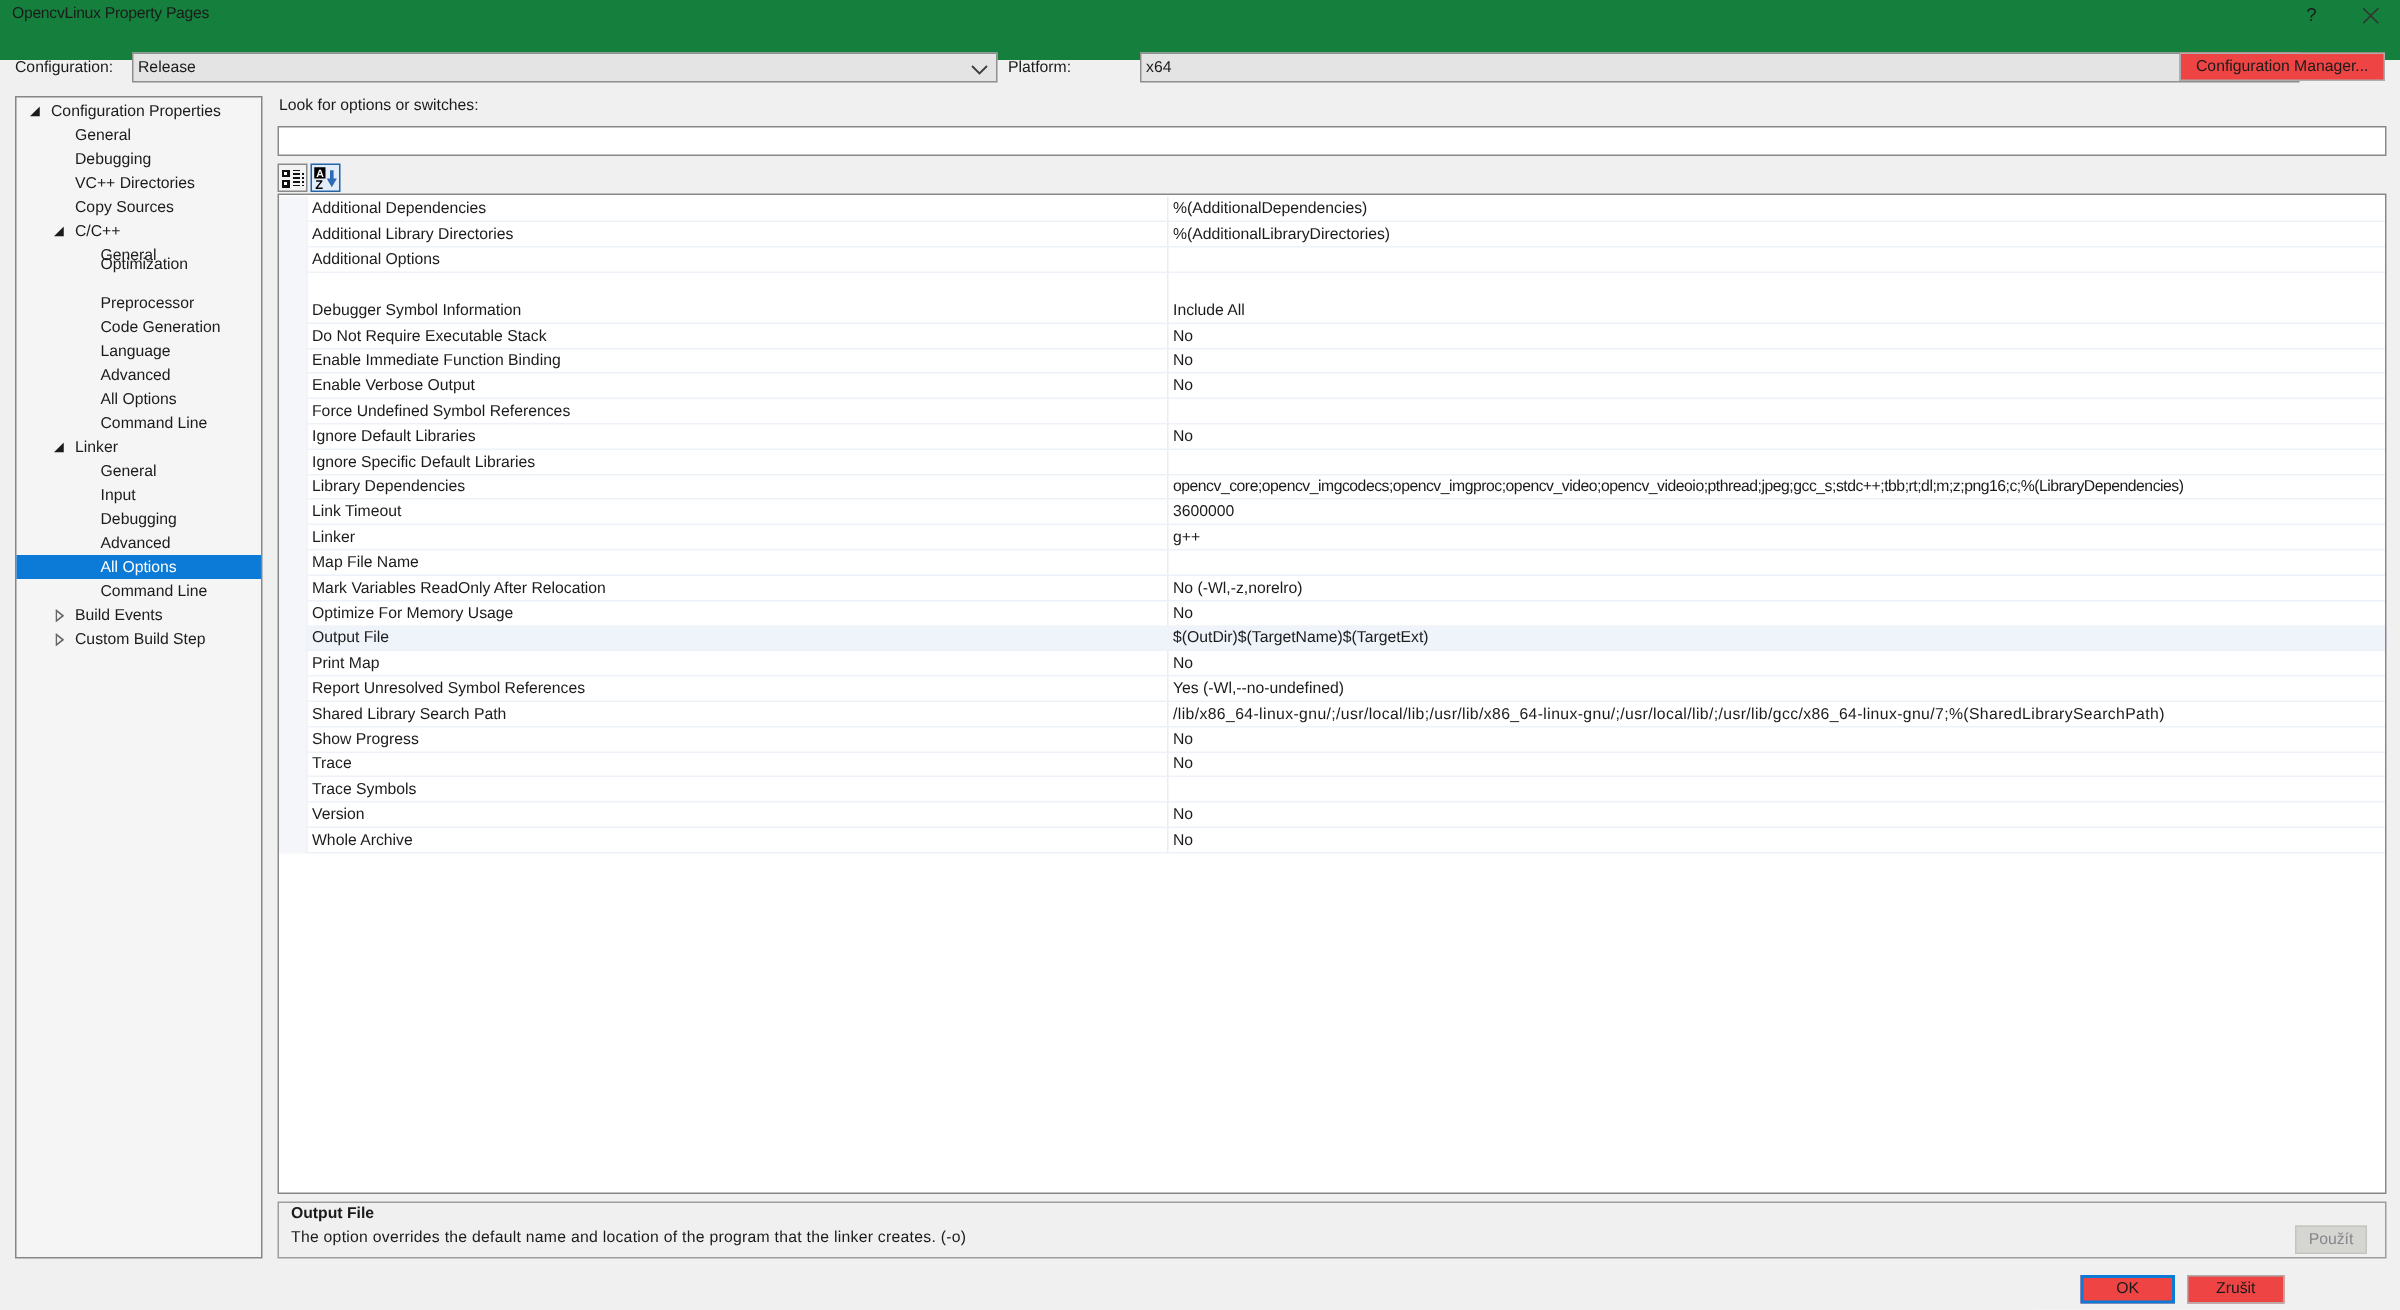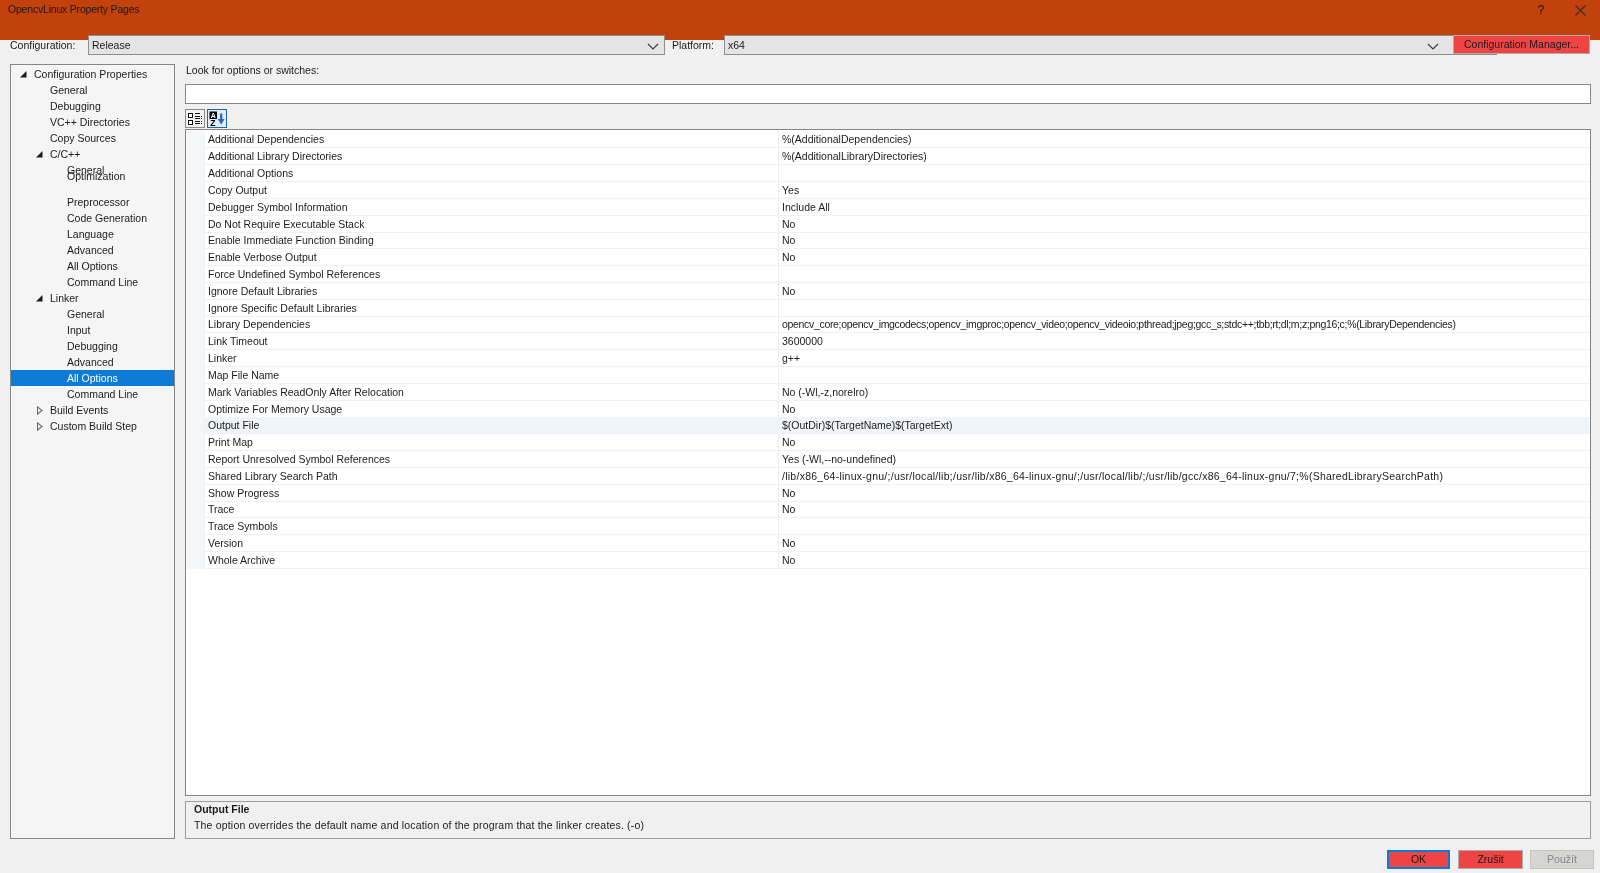--- a/index.html
+++ b/index.html
@@ -1,17 +1,17 @@
 <!DOCTYPE html>
 <html><head><meta charset="utf-8"><style>
 *{margin:0;padding:0;box-sizing:border-box}
 html,body{width:1600px;height:873px;background:#f0f0f0;overflow:hidden;
  font-family:"Liberation Sans",sans-serif;font-size:10.5px;color:#1b1b1b}
 .abs{position:absolute}
-#titlebar{position:absolute;left:0;top:0;width:1600px;height:40px;background:#c2410c}
+#titlebar{position:absolute;left:0;top:0;width:1600px;height:40px;background:#15803d}
 #title{position:absolute;left:8px;top:0;height:19px;line-height:19px;letter-spacing:-0.2px}
 .combo{position:absolute;height:20px;background:#e4e4e4;border:1px solid #8f8f8f;line-height:18px;padding-left:3px}
 .btn{position:absolute;height:19px;background:#ef4444;border:1px solid #adadad;text-align:center;line-height:17px}
 .lbl{position:absolute;height:14px;line-height:14px;white-space:pre}
 .chev{position:absolute;top:7px}
 #tree{position:absolute;left:10px;top:64px;width:165px;height:775px;background:#f5f5f5;border:1px solid #868686}
 .ti{position:absolute;height:14px;line-height:14px;white-space:pre}
 .tsel{position:absolute;left:0px;width:163px;height:16px;background:#0c7bd8}
 #lookfor{position:absolute;left:186px;top:63px;height:15px;line-height:15px}
 #search{position:absolute;left:185px;top:84px;width:1406px;height:20px;background:#fff;border:1px solid #888}
@@ -32,21 +32,21 @@
 <svg class="abs" style="left:1575px;top:5px" width="11" height="11">
       <path d="M0.5,0.5 L10.5,10.5 M10.5,0.5 L0.5,10.5" stroke="#333" stroke-width="1.1"></path>
     </svg>
 </div>
 <span class="lbl" style="left:10px;top:38px">Configuration:</span>
 <div class="combo" style="left:88px;top:35px;width:577px">Release
  <svg class="chev" style="left:558px" width="12" height="7">
       <path d="M1,1 L6,6 L11,1" fill="none" stroke="#3c3c3c" stroke-width="1.2"></path>
     </svg></div>
 <span class="lbl" style="left:672px;top:38px">Platform:</span>
-<div class="combo" style="left:724px;top:35px;width:773px">x64
+<div class="combo" style="left:760px;top:35px;width:773px">x64
  <svg class="chev" style="left:702px" width="12" height="7">
       <path d="M1,1 L6,6 L11,1" fill="none" stroke="#3c3c3c" stroke-width="1.2"></path>
     </svg></div>
 <div class="btn" style="left:1453px;top:35px;width:137px">Configuration Manager...</div>
 <div id="tree">
 
 <span class="ti" style="left:23px;top:1.5px">Configuration Properties</span>
 <svg class="abs" style="left:8.5px;top:5.8px" width="7" height="7">
       <polygon points="6.5,0 6.5,6.5 0,6.5" fill="#1b1b1b"></polygon>
     </svg>
@@ -123,24 +123,20 @@
       <span class="gname">Additional Dependencies</span>
       <span class="gval" style=""><b>%(AdditionalDependencies)</b></span>
     </div>
 <div class="grow" style="top:35.0px;">
       <span class="gname">Additional Options</span>
     </div>
 <div class="grow" style="top:18.2px;">
       <span class="gname">Additional Library Directories</span>
       <span class="gval" style=""><b>%(AdditionalLibraryDirectories)</b></span>
     </div>
-<div class="grow" style="top:51.9px;">
-      <span class="gname">Copy Output</span>
-      <span class="gval" style="">Yes</span>
-    </div>
 <div class="grow" style="top:68.7px;">
       <span class="gname">Debugger Symbol Information</span>
       <span class="gval" style="">Include All</span>
     </div>
 <div class="grow" style="top:85.5px;">
       <span class="gname">Do Not Require Executable Stack</span>
       <span class="gval" style=""><b>No</b></span>
     </div>
 <div class="grow" style="top:102.3px;">
       <span class="gname">Enable Immediate Function Binding</span>
@@ -218,12 +214,12 @@
       <span class="gname">Whole Archive</span>
       <span class="gval" style="">No</span>
     </div>
 </div>
 <div id="help">
 <div style="position:absolute;left:8px;top:1px;font-weight:700">Output File</div>
 <div style="position:absolute;left:8px;top:17px;letter-spacing:0.18px">The option overrides the default name and location of the program that the linker creates. (-o)</div>
 </div>
 <div class="btn" style="left:1387px;top:850px;width:63px;height:19px;border:2px solid #0c7bd8;line-height:15px">OK</div>
 <div class="btn" style="left:1458px;top:850px;width:65px;height:19px">Zrušit</div>
-<div class="btn" style="left:1530px;top:850px;width:64px;height:19px;background:#d5d5d2;border-color:#c4c4c1;color:#86868b">Použít</div>
+<div class="btn" style="left:1530px;top:817px;width:48px;height:19px;background:#d5d5d2;border-color:#c4c4c1;color:#86868b">Použít</div>
 </body></html>

